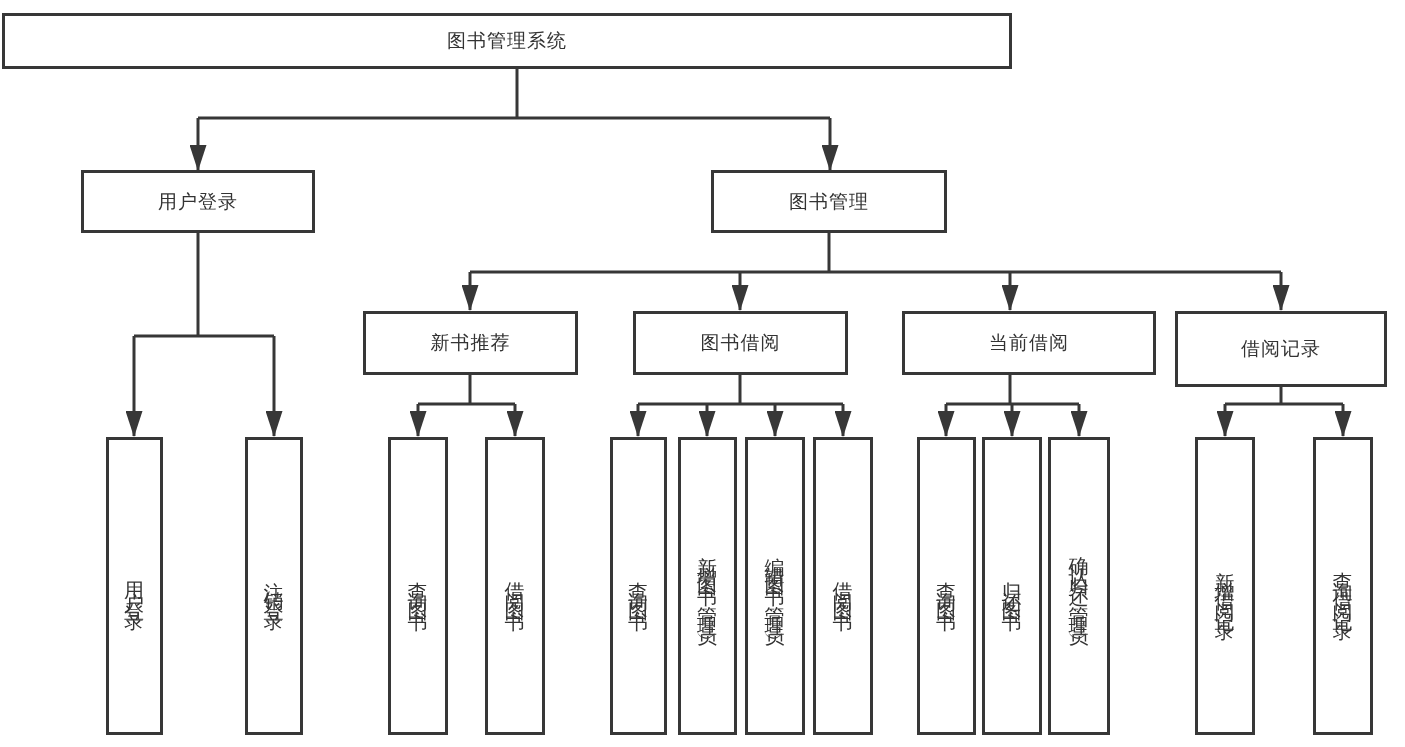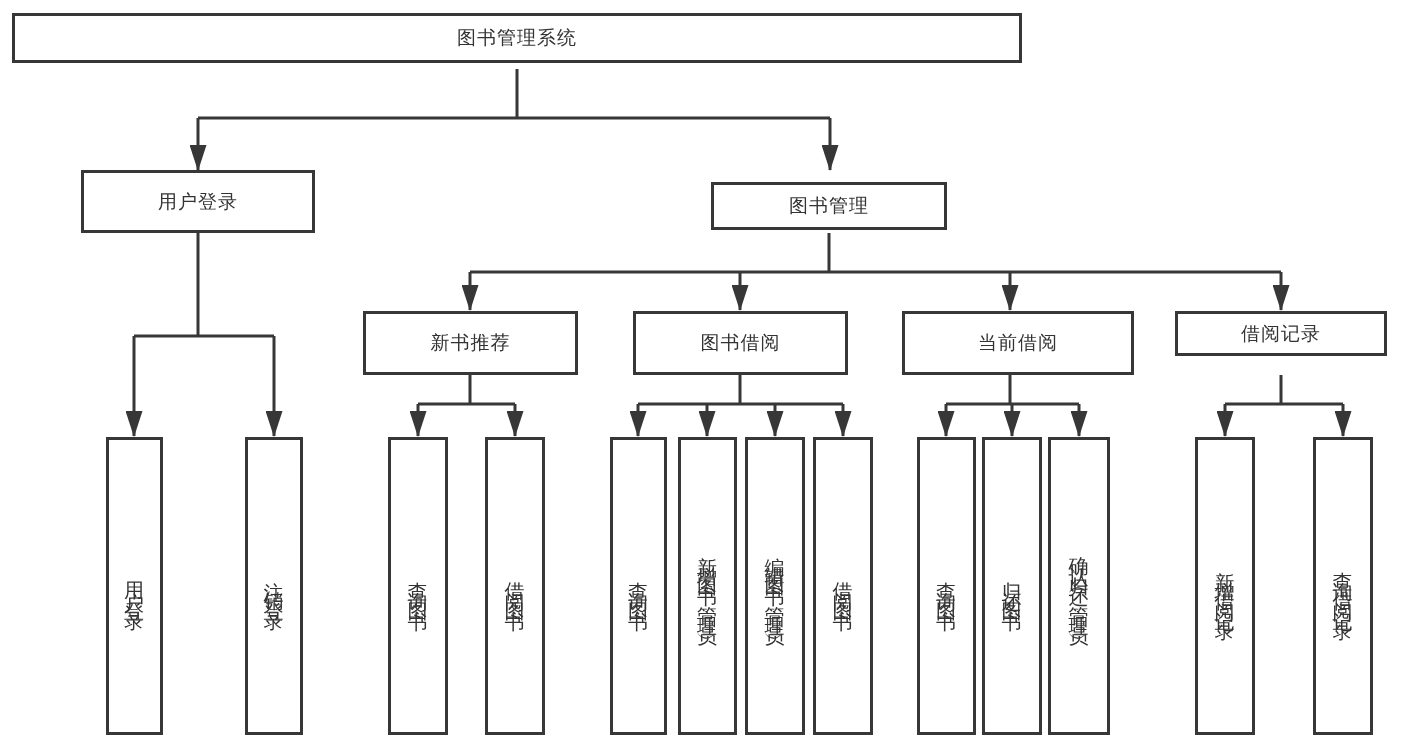--- a/index.html
+++ b/index.html
@@ -121,41 +121,41 @@
     </g>
 
     <g stroke="#373737" stroke-width="3" fill="none">
       <line x1="1281" y1="375" x2="1281" y2="404"></line>
       <line x1="1225" y1="404" x2="1343" y2="404"></line>
       <line x1="1225" y1="404" x2="1225" y2="436" marker-end="url(#ah)"></line>
       <line x1="1343" y1="404" x2="1343" y2="436" marker-end="url(#ah)"></line>
     </g>
   </svg>
 
-  <div class="hnode" style="left:12px;top:13px;width:1010px;height:50px">
+  <div class="hnode" style="left:2px;top:13px;width:1010px;height:56px">
     <span class="hlabel">图书管理系统</span>
   </div>
 
   <div class="hnode" style="left:81px;top:170px;width:234px;height:63px">
     <span class="hlabel">用户登录</span>
   </div>
-  <div class="hnode" style="left:711px;top:182px;width:236px;height:48px">
+  <div class="hnode" style="left:711px;top:170px;width:236px;height:63px">
     <span class="hlabel">图书管理</span>
   </div>
 
   <div class="hnode" style="left:633px;top:311px;width:215px;height:64px">
     <span class="hlabel">图书借阅</span>
   </div>
   <div class="hnode" style="left:363px;top:311px;width:215px;height:64px">
     <span class="hlabel">新书推荐</span>
   </div>
-  <div class="hnode" style="left:902px;top:311px;width:232px;height:64px">
+  <div class="hnode" style="left:902px;top:311px;width:254px;height:64px">
     <span class="hlabel">当前借阅</span>
   </div>
-  <div class="hnode" style="left:1175px;top:311px;width:212px;height:45px">
+  <div class="hnode" style="left:1175px;top:311px;width:212px;height:76px">
     <span class="hlabel">借阅记录</span>
   </div>
 
   <div class="vnode" style="left:106px;width:57px">
     <span class="vtext">用户登录</span>
   </div>
   <div class="vnode" style="left:245px;width:58px">
     <span class="vtext">注销登录</span>
   </div>
 

